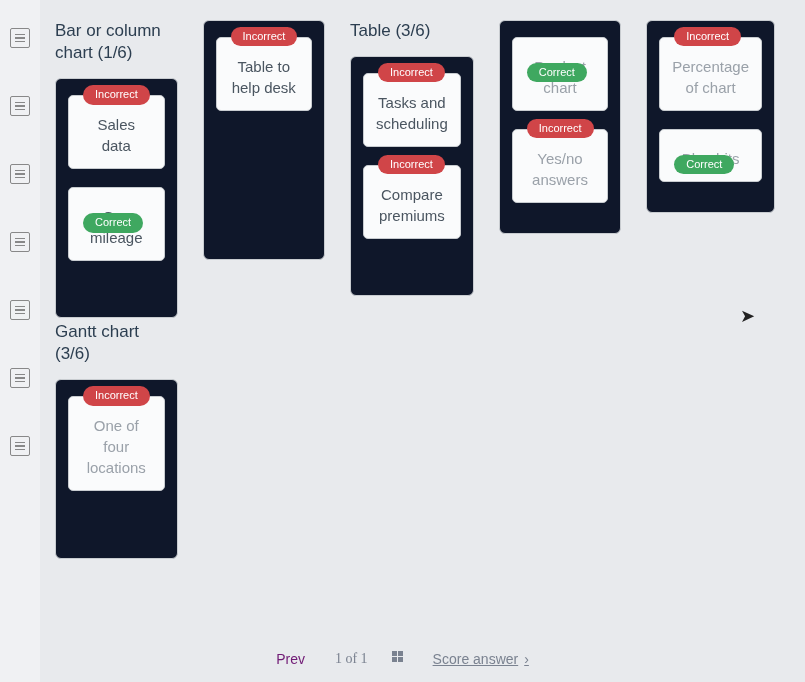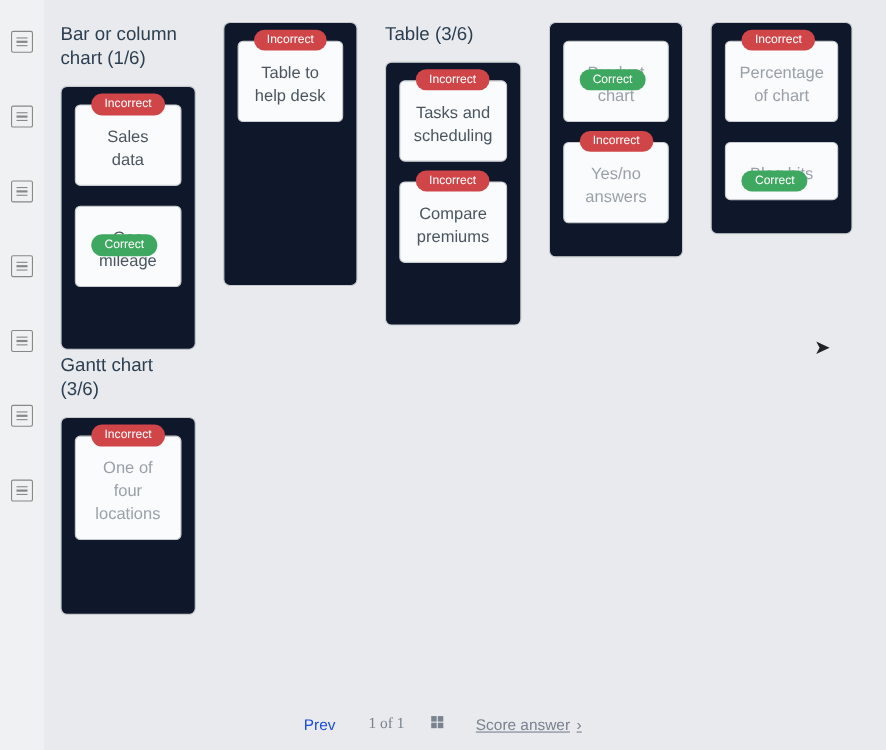--- a/index.html
+++ b/index.html
@@ -113,21 +113,21 @@
       left: 0;
       right: 0;
       display: flex;
       justify-content: center;
       align-items: center;
       gap: 30px;
       font-size: 14px;
       color: #7a8290;
     }
     .footer .prev {
-      color: #1d4ed8;
+      color: #701a75;
     }
     .footer .pager {
       display: flex;
       align-items: flex-start;
       gap: 24px;
       font-family: Liberation Serif, serif;
     }
     .footer .grid-icon {
       display: inline-grid;
       grid-template-columns: repeat(2, 5px);

